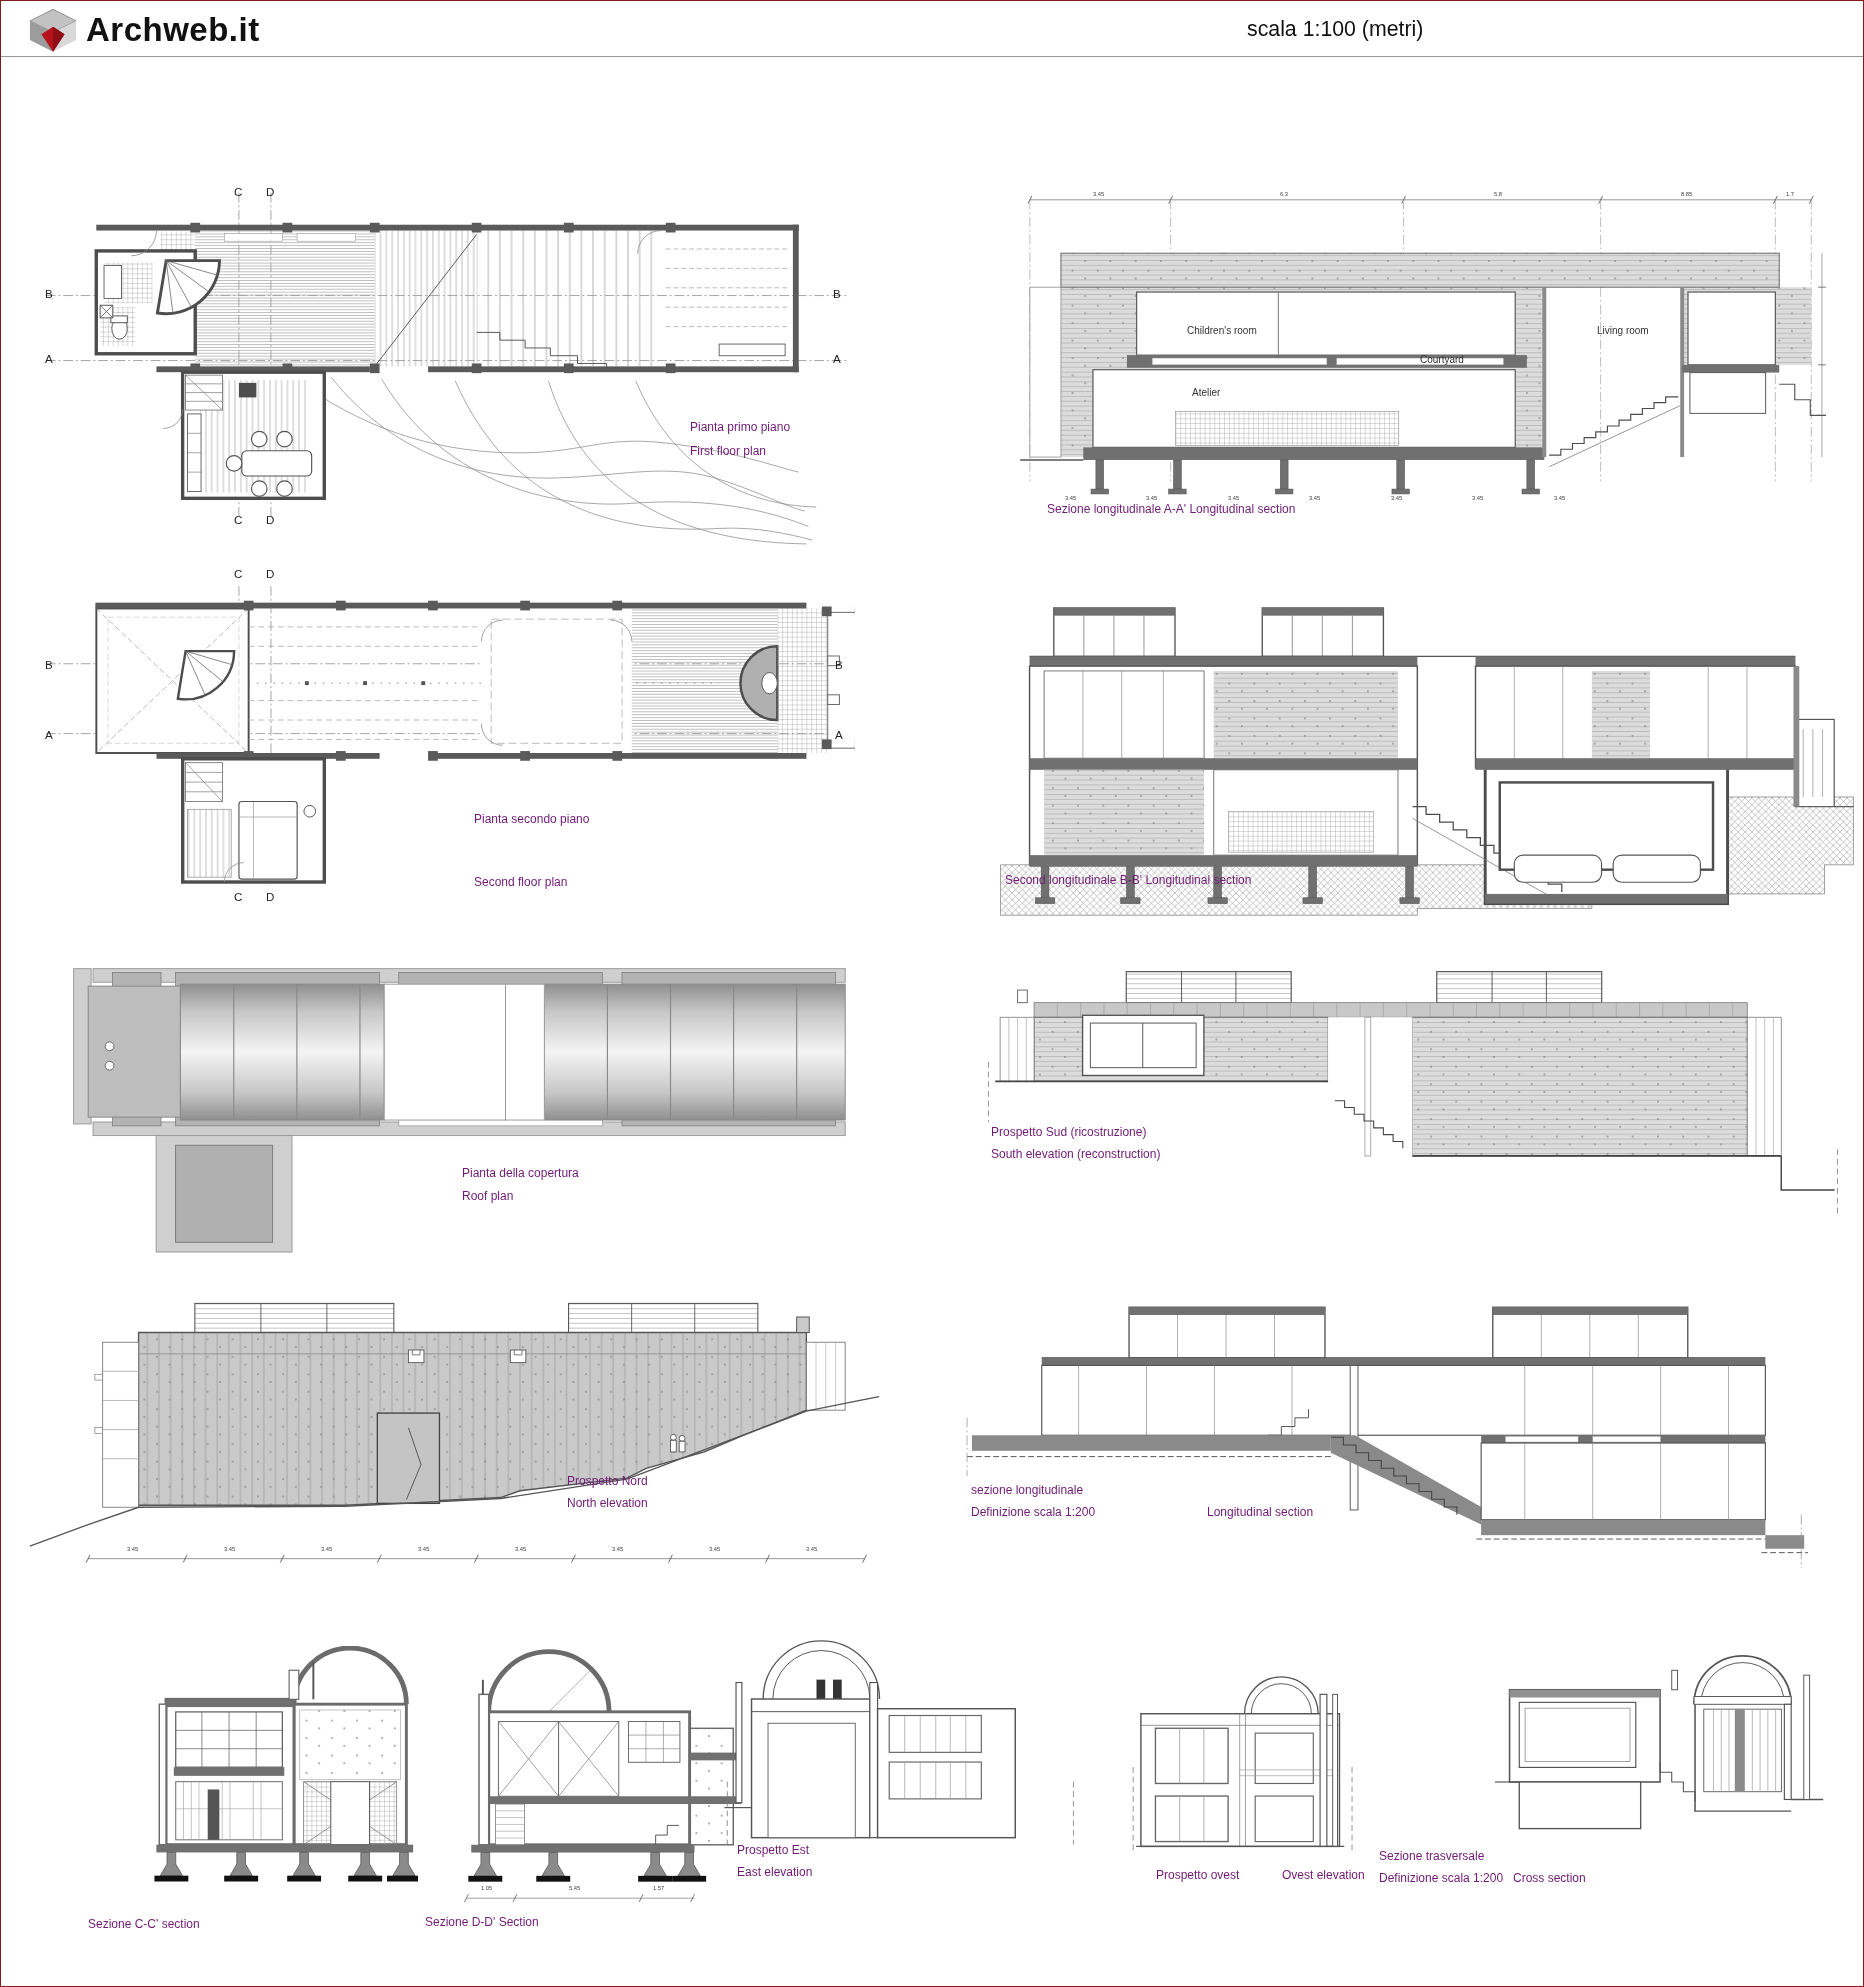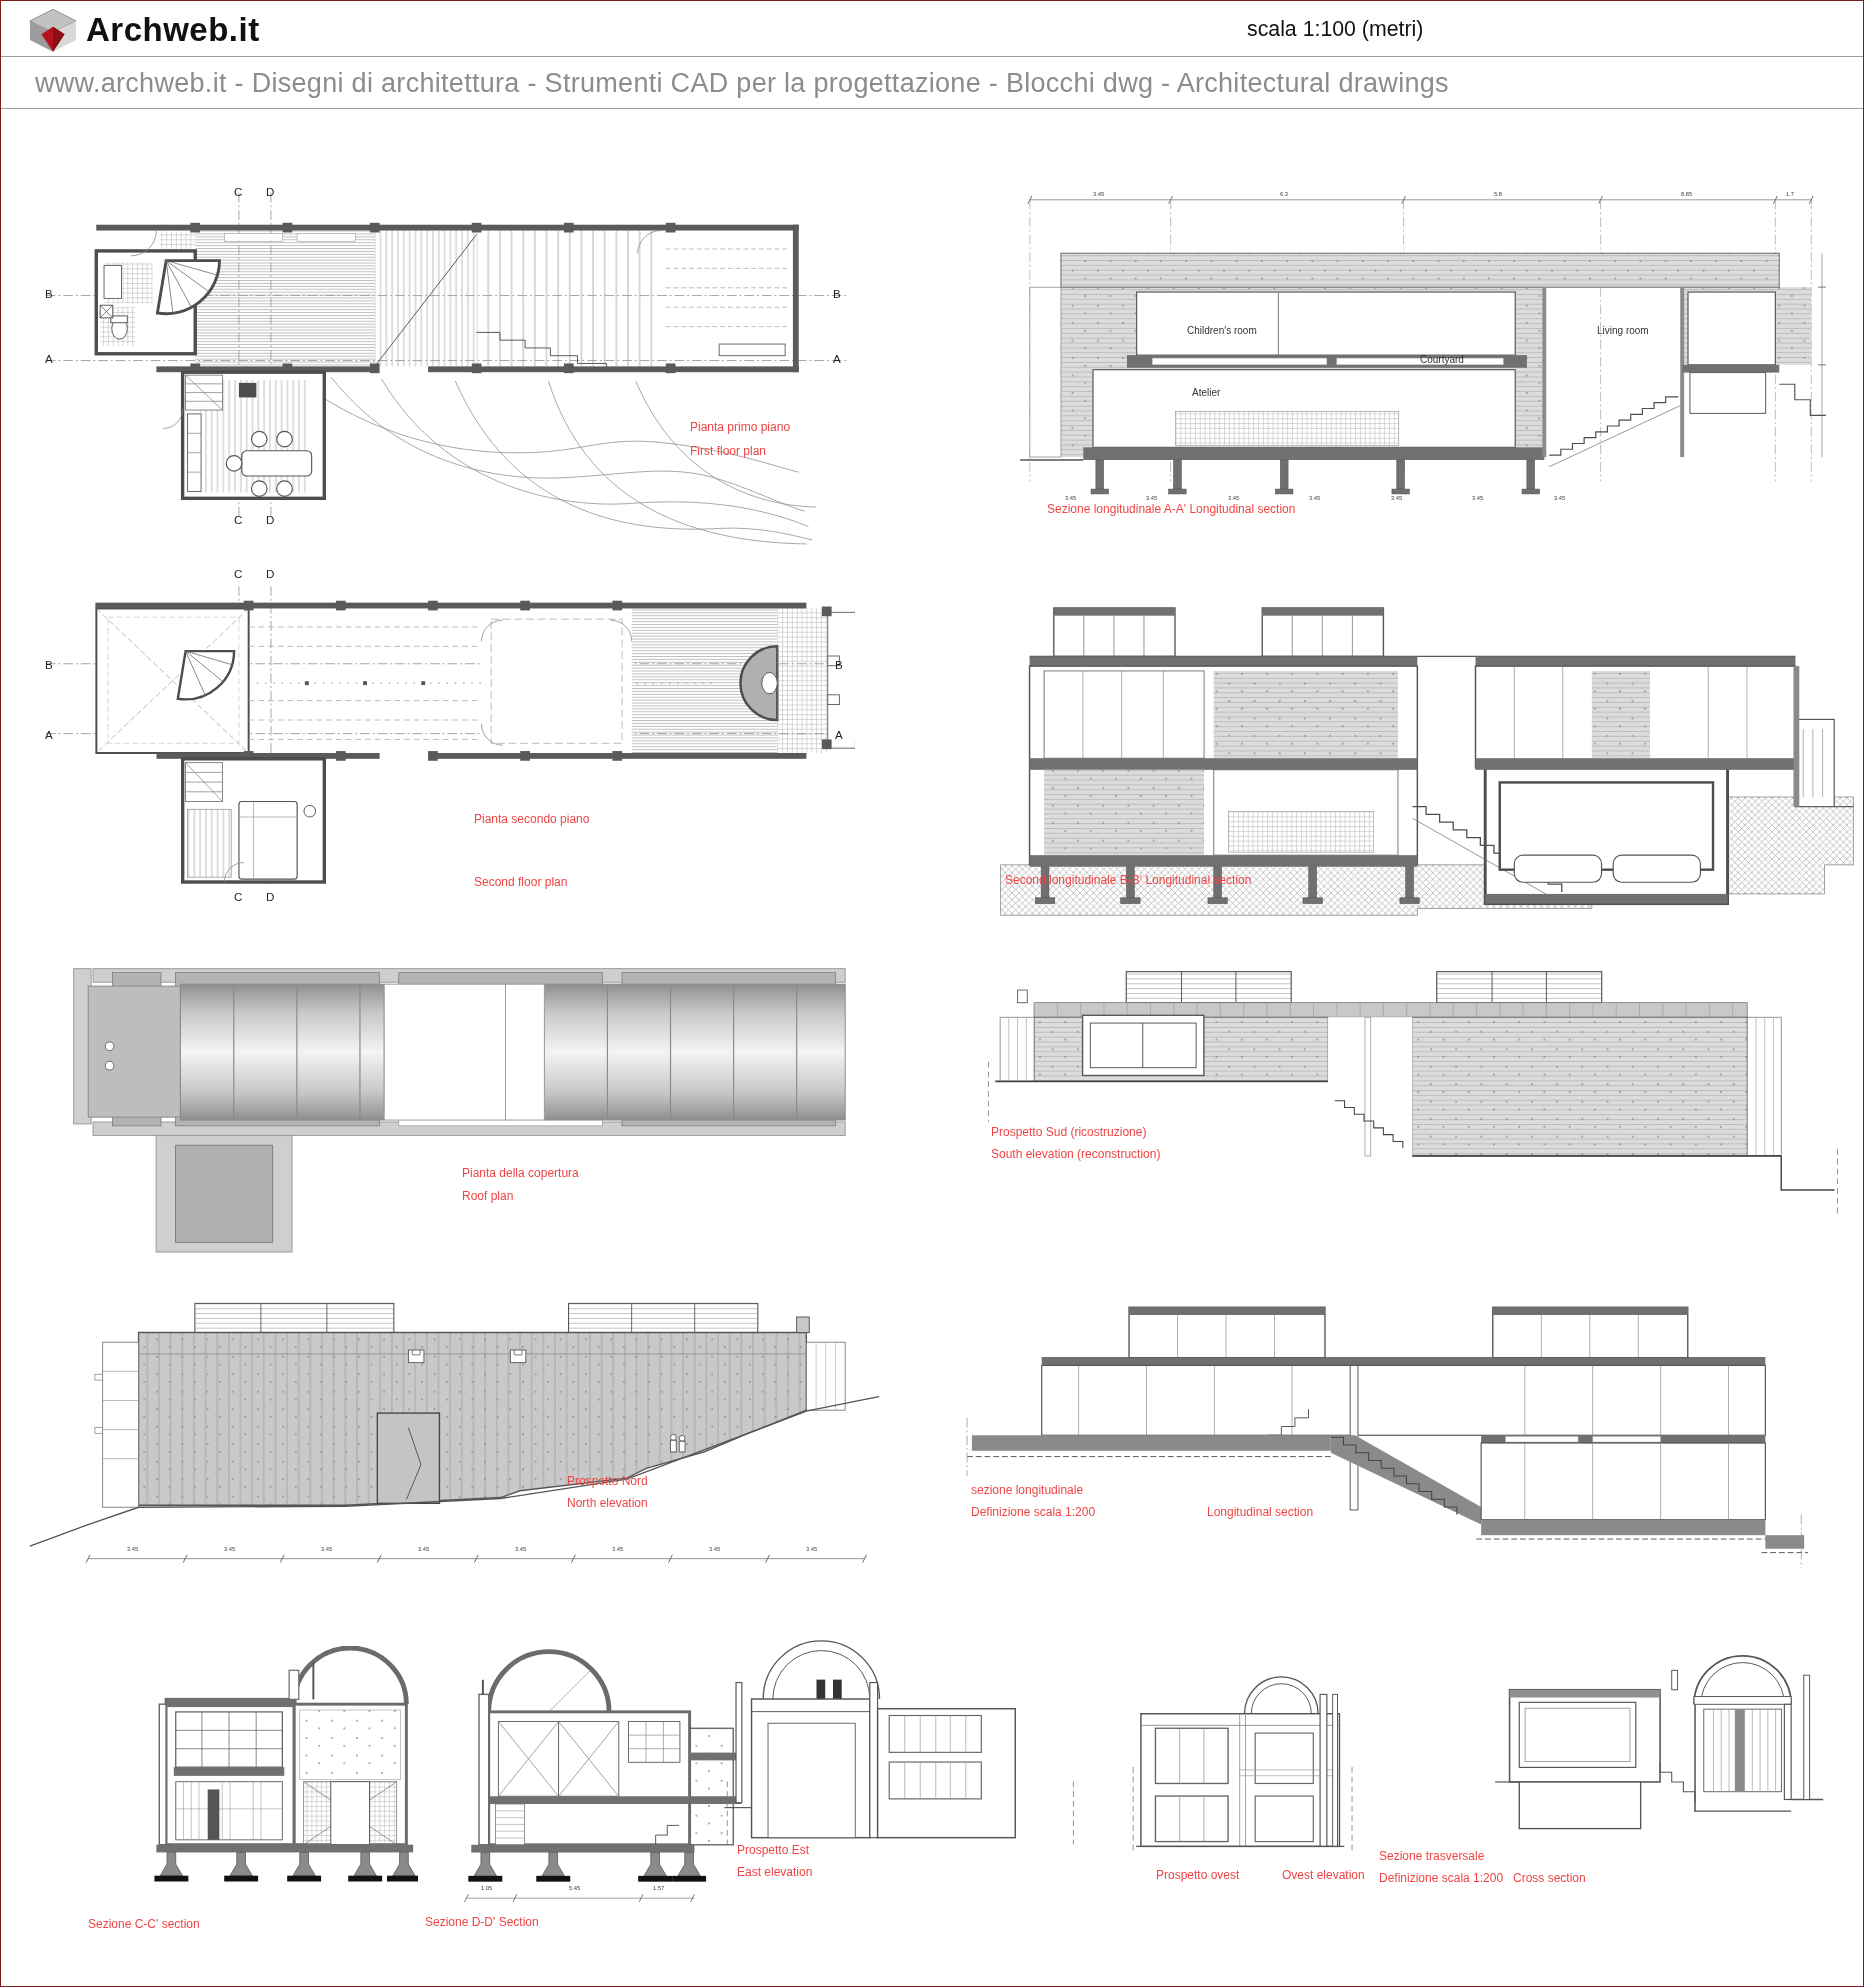--- a/index.html
+++ b/index.html
@@ -4,21 +4,21 @@
 <style>
   html,body{margin:0;padding:0;background:#e8e8e8;font-family:"Liberation Sans",sans-serif;}
   .page{position:relative;width:1862px;height:1985px;background:#fff;border:1px solid #7f1d1d;overflow:hidden;}
   .hdr{position:absolute;left:0;top:0;width:100%;height:55px;border-bottom:1px solid #9a9a9a;background:#fff;}
   .sub{position:absolute;left:0;top:56px;width:100%;height:51px;border-bottom:1px solid #9a9a9a;background:#fff;}
   .logo-ic{position:absolute;left:27px;top:6.8px;}
   .logo-tx{position:absolute;left:85px;top:9.7px;font-size:33px;font-weight:bold;color:#111;letter-spacing:0.5px;}
   .hdr-title{position:absolute;left:275px;top:16.5px;font-size:20.4px;color:#111;white-space:nowrap;}
   .hdr-scale{position:absolute;left:1246px;top:15.5px;font-size:21.3px;color:#111;white-space:nowrap;}
   .sub-tx{position:absolute;left:34px;top:10.7px;font-size:27px;color:#8c8c8c;white-space:nowrap;letter-spacing:0.3px;}
-  .lbl{position:absolute;font-size:12px;color:#ef4444;white-space:nowrap;}
+  .lbl{position:absolute;font-size:12px;color:#701a75;white-space:nowrap;}
   .mk{position:absolute;font-size:11.6px;color:#222;white-space:nowrap;}
   .rm{position:absolute;font-size:10px;color:#333;white-space:nowrap;}
   .dim{position:absolute;font-size:5.8px;color:#444;white-space:nowrap;}
   .wm{position:absolute;left:1027px;top:1902px;font-size:30px;color:#cdcdcd;white-space:nowrap;letter-spacing:0.5px;}
   svg.dw{position:absolute;}
 </style>
 </head>
 <body>
 
 <div class="page">
@@ -60,23 +60,20 @@
   <div class="hdr">
     <svg class="logo-ic" width="50" height="45" viewBox="0 0 52 46">
       <polygon points="26,1 50,13 26,25 2,13" fill="#c2c2c2" stroke="#8d8d8d" stroke-width="1"></polygon>
       <polygon points="2,13 26,25 26,45 2,33" fill="#9c9c9c"></polygon>
       <polygon points="50,13 26,25 26,45 50,33" fill="#d8d8d8"></polygon>
       <polygon points="26,19 38,27 26,45 14,27" fill="#b5121b"></polygon>
       <polygon points="26,19 38,27 26,45" fill="#8e0e15"></polygon>
     </svg>
     <span class="logo-tx">Archweb.it</span>
     <span class="hdr-scale">scala 1:100 (metri)</span>
-  </div>
-  <div class="sub">
-    <span class="sub-tx">www.archweb.it  -  Disegni di architettura - Strumenti CAD  per la progettazione - Blocchi dwg  -  Architectural drawings</span>
   </div>
 
   <svg class="dw" style="left:39px;top:141px" width="815" height="408" viewBox="0 0 840 420">
     <g stroke="#8a8a8a" stroke-width="0.8" stroke-dasharray="10 3 2 3" fill="none">
       <path d="M205 52V388"></path>
         <path d="M238 52V388"></path>
         <path d="M6 158H834"></path>
         <path d="M6 225H834"></path>
     </g>
     <g stroke="#8f8f8f" stroke-width="0.8" fill="none">

